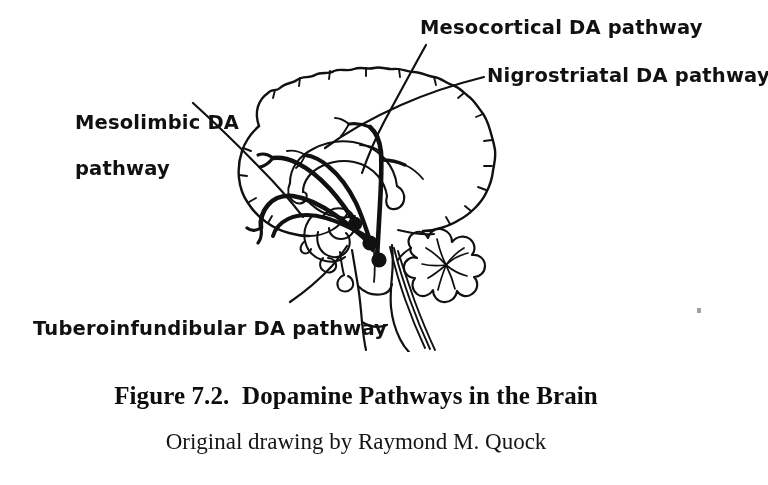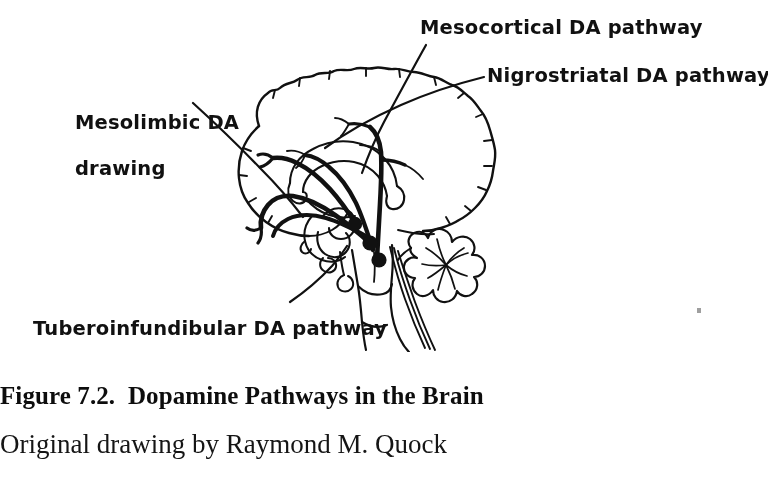--- a/index.html
+++ b/index.html
@@ -50,35 +50,36 @@
   #label-nigrostriatal { left: 487px; top: 64px; }
   #label-mesolimbic   { left: 33px;  top: 88px; }
   #label-tuberoinfundibular { left: 33px; top: 317px; }
 
   
   #caption-block {
     position: absolute;
     left: 0;
     top: 352px;
     width: 712px;
+    text-align: center;
   }
   #figure-caption-title {
     font-family: "Liberation Serif", "DejaVu Serif", serif;
     font-weight: 700;
     font-size: 25px;
     color: #0d0d0d;
     margin: 0;
     padding-top: 30px;
     letter-spacing: 0.1px;
     white-space: pre;
   }
   #figure-caption-credit {
     font-family: "Liberation Serif", "DejaVu Serif", serif;
     font-weight: 400;
-    font-size: 27px;
+    font-size: 23px;
     color: #151515;
     margin: 0;
     padding-top: 19px;
     white-space: pre;
   }
 
   
   #scan-speck {
     position: absolute;
     left: 697px;
@@ -303,21 +304,21 @@
 
       </g>
     </svg>
 
     <div class="pathway-label" id="label-mesocortical">Mesocortical DA pathway</div>
 
     <div class="pathway-label" id="label-nigrostriatal">Nigrostriatal DA pathway</div>
 
     <div class="pathway-label" id="label-mesolimbic">
       <span>Mesolimbic DA</span><br>
-      <span>drawing</span>
+      <span>pathway</span>
     </div>
 
     <div class="pathway-label" id="label-tuberoinfundibular">Tuberoinfundibular DA pathway</div>
 
     <div id="scan-speck"></div>
   </div>
 
   <div id="caption-block">
     <div id="figure-caption-title">Figure 7.2.  Dopamine Pathways in the Brain</div>
     <div id="figure-caption-credit">Original drawing by Raymond M. Quock</div>

